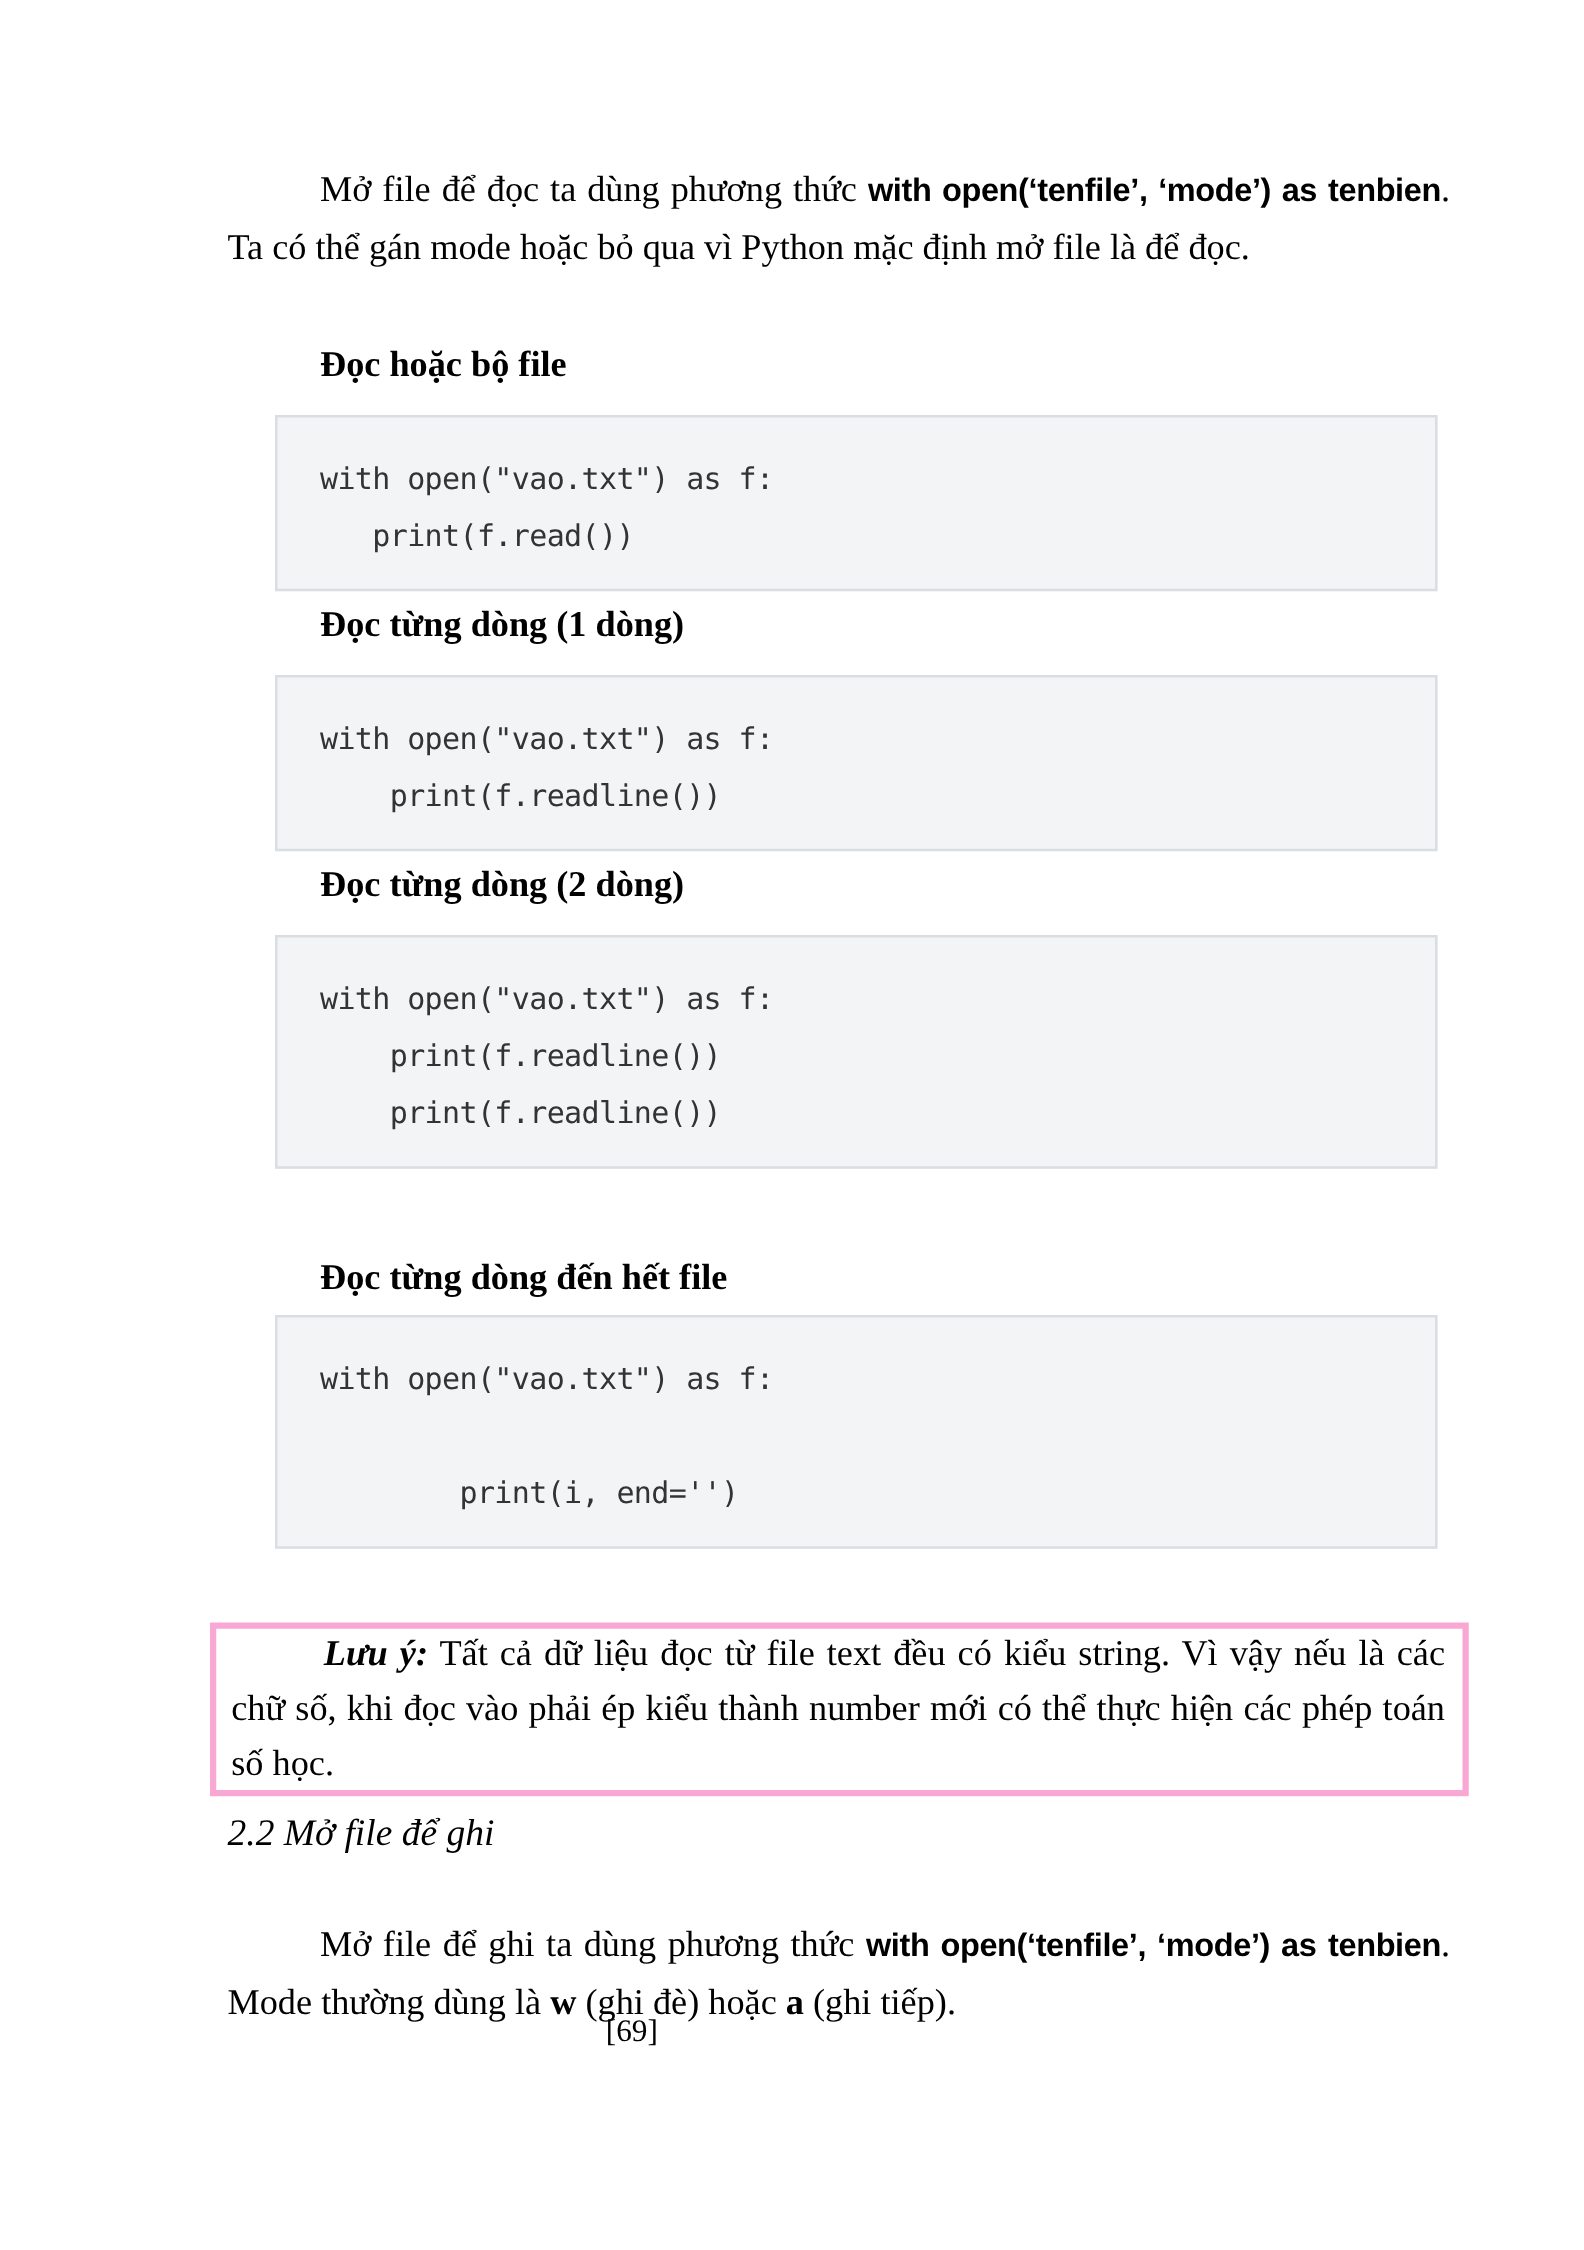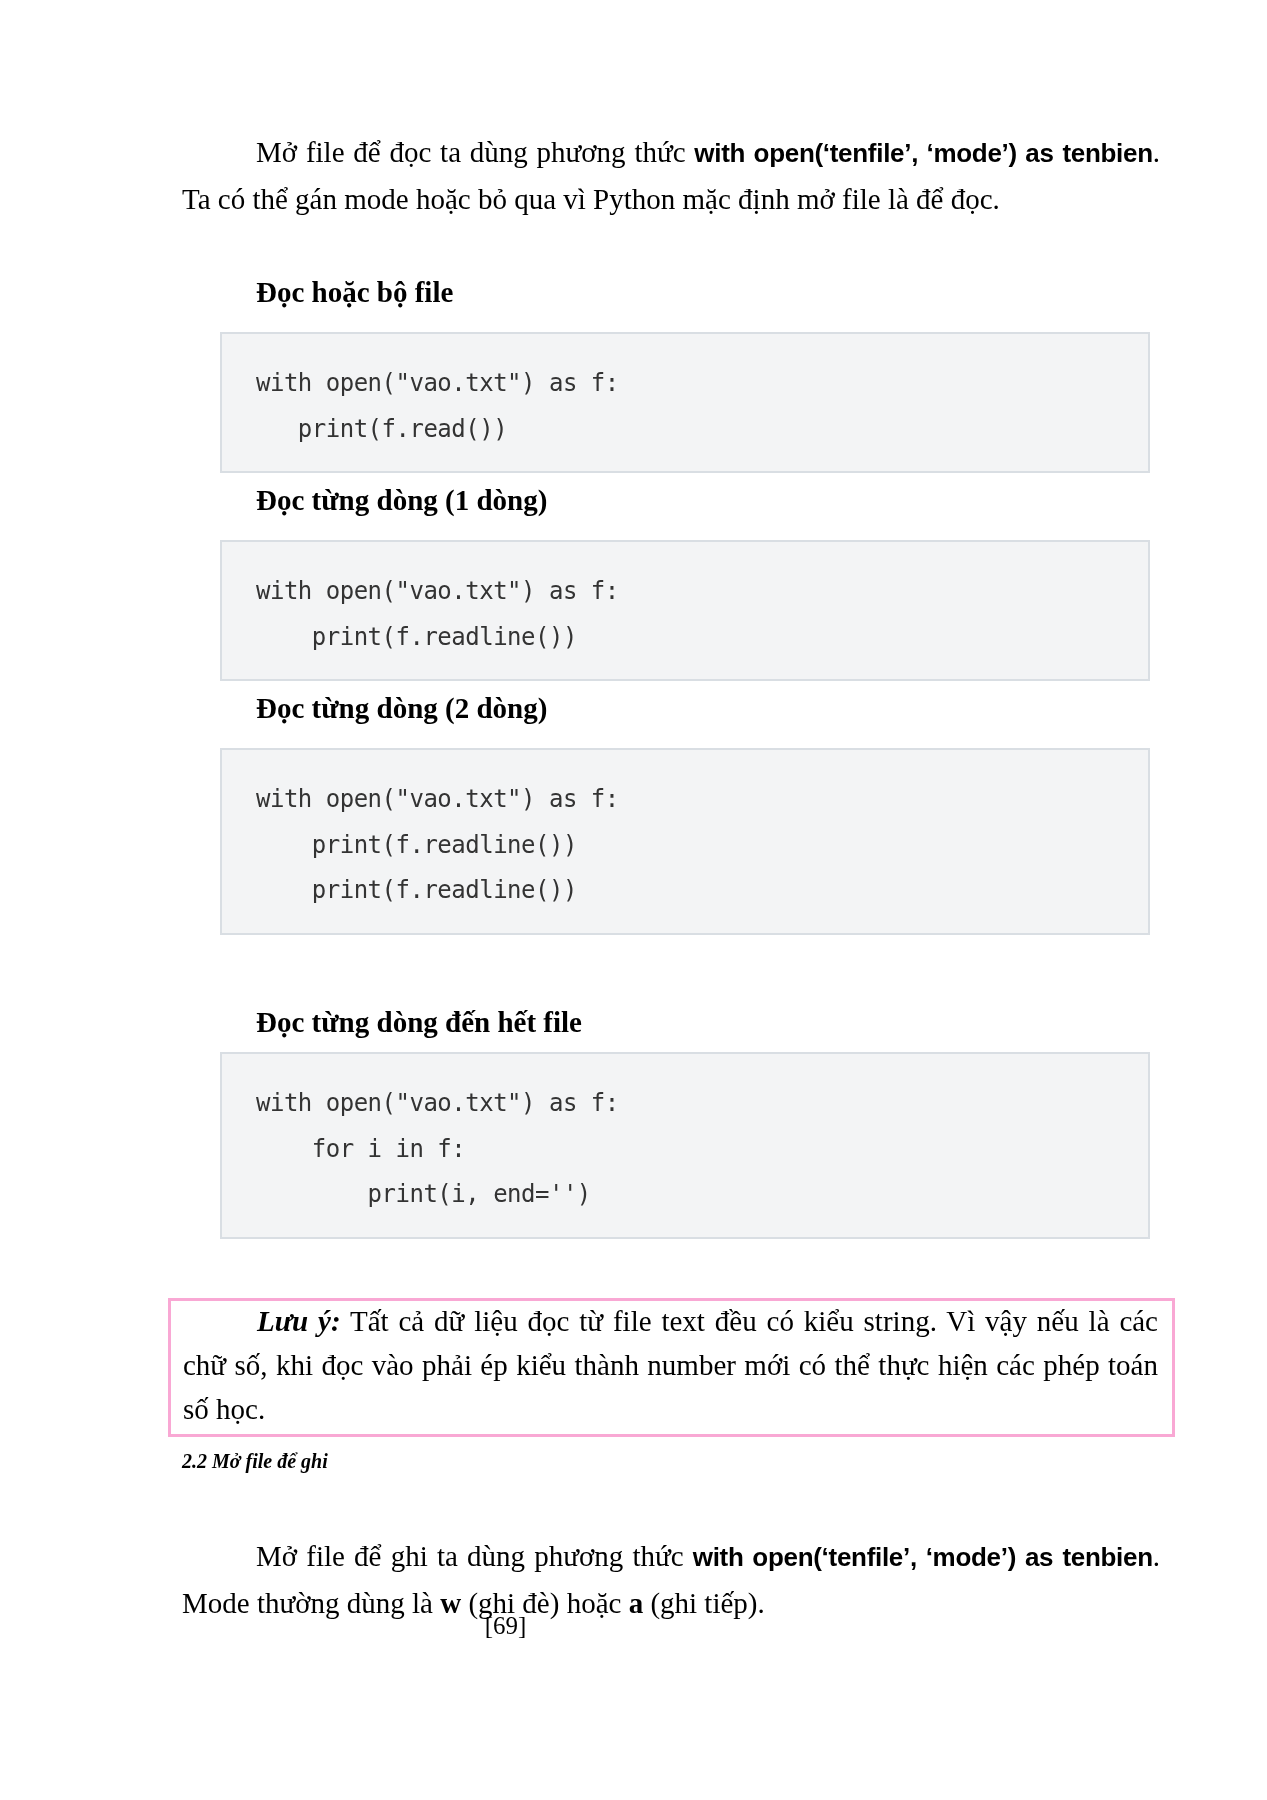--- a/index.html
+++ b/index.html
@@ -6,25 +6,25 @@
   body { width:1267px; height:1800px; position:relative; overflow:hidden;
          font-family:"Liberation Serif", serif; color:#000; }
   .abs { position:absolute; }
   .para { left:182px; width:978px; font-size:29px; line-height:46px; text-align:justify; }
   .para .indent { display:inline-block; width:74px; }
   .sans-bold { font-family:"Liberation Sans", sans-serif; font-weight:bold; font-size:26px; letter-spacing:-0.3px; }
   .heading { left:256px; font-size:29px; font-weight:bold; }
   .codebox { left:220px; width:930px; background:#f3f4f5; border:2px solid #d9dee3; box-sizing:border-box; }
   .codebox pre { margin:0; padding:0; position:absolute; left:34px;
                  font-family:"DejaVu Sans Mono", monospace; font-size:24px; line-height:46px; color:#333; letter-spacing:-0.5px; }
-  .note { left:168px; top:1298px; width:1007px; height:139px; border:3px solid #f9a8d4; box-sizing:border-box; }
+  .note { left:168px; top:1298px; width:1007px; height:139px; border:5px solid #f9a8d4; box-sizing:border-box; }
   .note-text { position:absolute; left:12px; right:14px; top:-2px; font-size:29px; line-height:44px; text-align:justify; }
   .note-text .indent { display:inline-block; width:74px; }
   .note-label { font-weight:bold; font-style:italic; }
-  .section { left:182px; top:1450px; font-size:20px; font-weight:bold; font-style:italic; }
+  .section { left:182px; top:1450px; font-size:30px; font-weight:normal; font-style:italic; }
   .pagenum { left:0; width:1011px; top:1612px; text-align:center; font-size:25px; }
 </style>
 </head>
 <body>
 
 <div class="abs para" style="top:129px;">
   <span class="indent"></span><span>Mở file để đọc ta dùng phương thức </span><span class="sans-bold">with open(‘tenfile’, ‘mode’) as</span>
   <span class="sans-bold">tenbien</span><span>. Ta có thể gán mode hoặc bỏ qua vì Python mặc định mở file là để đọc.</span>
 </div>
 
@@ -43,21 +43,20 @@
 <div class="abs heading" style="top:692px;">Đọc từng dòng (2 dòng)</div>
 <div class="abs codebox" style="top:748px; height:187px;">
   <pre style="top:26px;">with open("vao.txt") as f:</pre>
   <pre style="top:72px;">    print(f.readline())</pre>
   <pre style="top:117px;">    print(f.readline())</pre>
 </div>
 
 <div class="abs heading" style="top:996px;margin-top:10px;">Đọc từng dòng đến hết file</div>
 <div class="abs codebox" style="top:1052px; height:187px;">
   <pre style="top:26px;">with open("vao.txt") as f:</pre>
-  <pre style="top:72px;">    for i in f:</pre>
   <pre style="top:117px;">        print(i, end='')</pre>
 </div>
 
 <div class="abs note">
   <div class="note-text">
     <span class="indent"></span><span class="note-label">Lưu ý:</span><span> Tất cả dữ liệu đọc từ file text đều có kiểu string. Vì vậy nếu là các chữ số, khi đọc vào phải ép kiểu thành number mới có thể thực hiện các phép toán số học.</span>
   </div>
 </div>
 
 <div class="abs section">2.2 Mở file để ghi</div>

